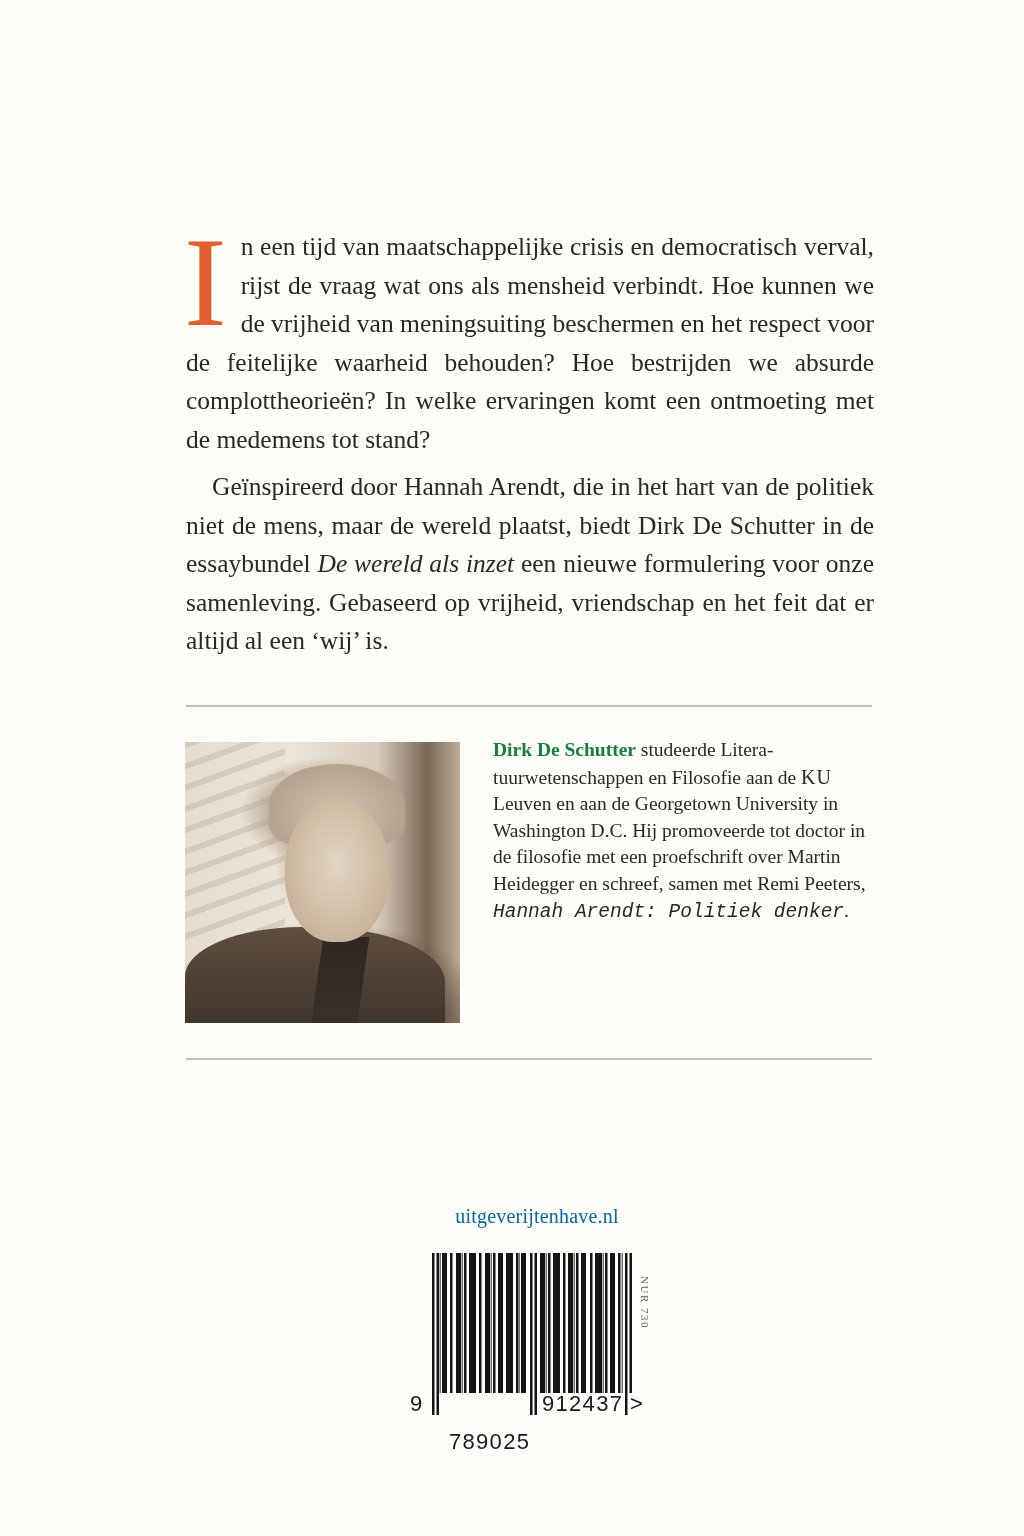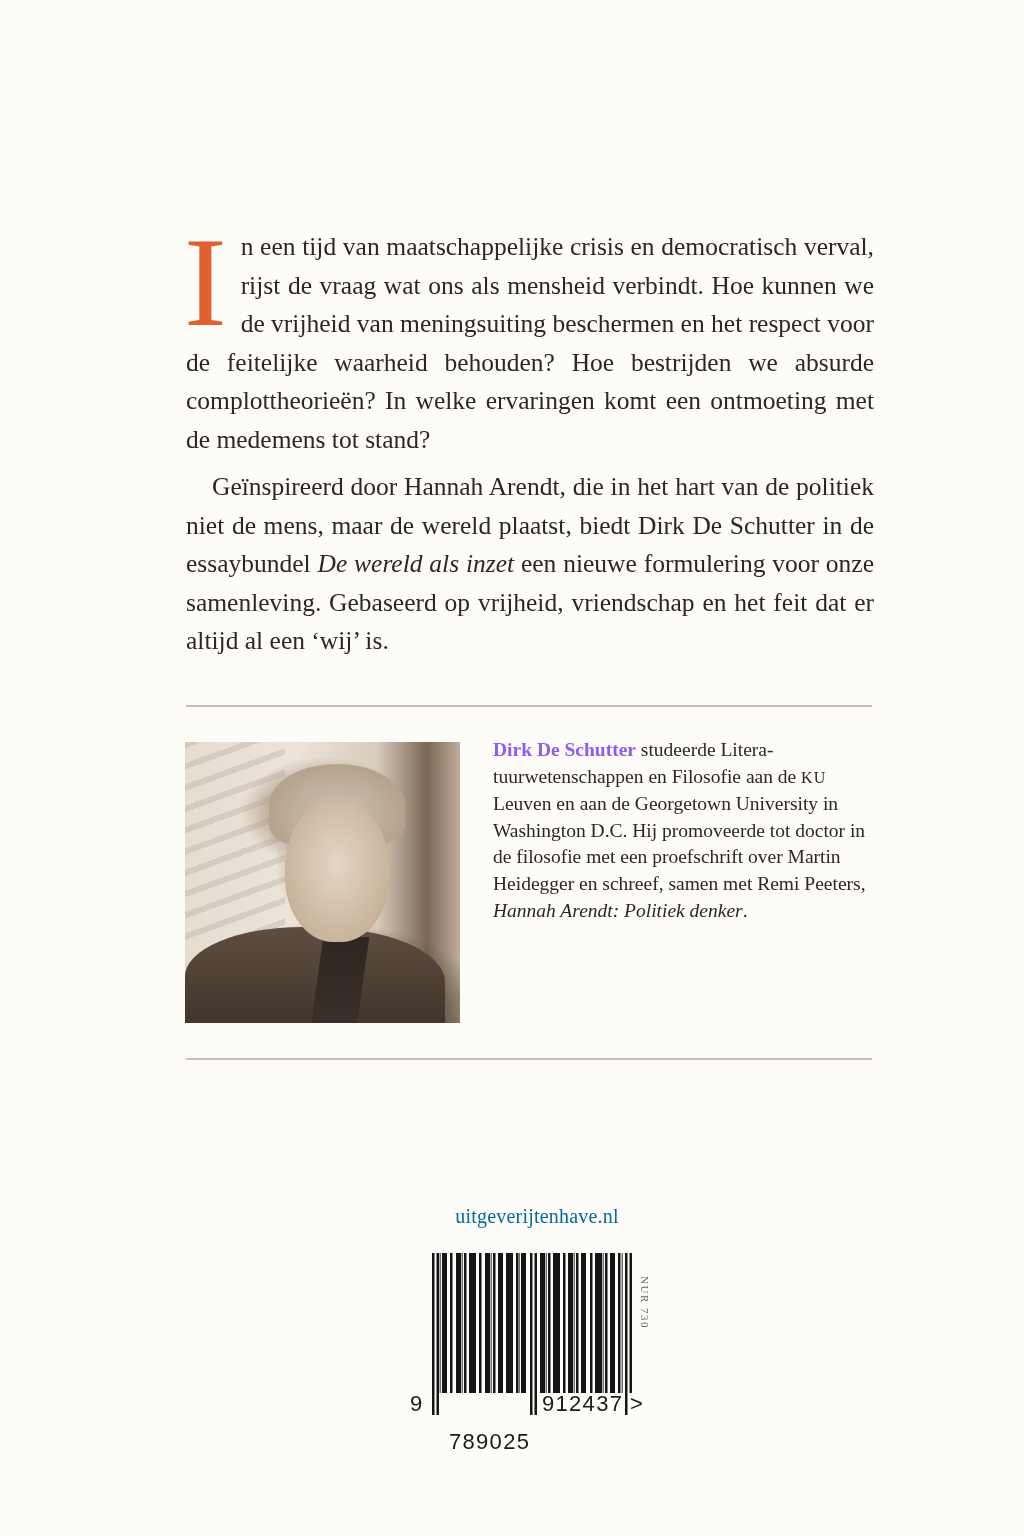--- a/index.html
+++ b/index.html
@@ -111,29 +111,29 @@
     .bio {
       position: absolute;
       left: 493px;
       top: 737px;
       width: 380px;
       font-size: 19.5px;
       line-height: 26.6px;
       color: #2b2724;
     }
     .bio .name {
-      color: #8b5cf6;
+      color: #15803d;
       font-weight: bold;
     }
     .bio .smallcaps {
-      font-size: 16px;
+      font-size: 20px;
       letter-spacing: 1px;
       text-transform: uppercase;
     }
-    .bio em { font-style: italic; }
+    .bio em { font-style: italic; font-family: Liberation Mono, monospace; }
 
     .website {
       position: absolute;
       left: 437px;
       top: 1205px;
       width: 200px;
       text-align: center;
       font-size: 20px;
       color: #0369a1;
       font-family: "Liberation Serif", "DejaVu Serif", serif;

